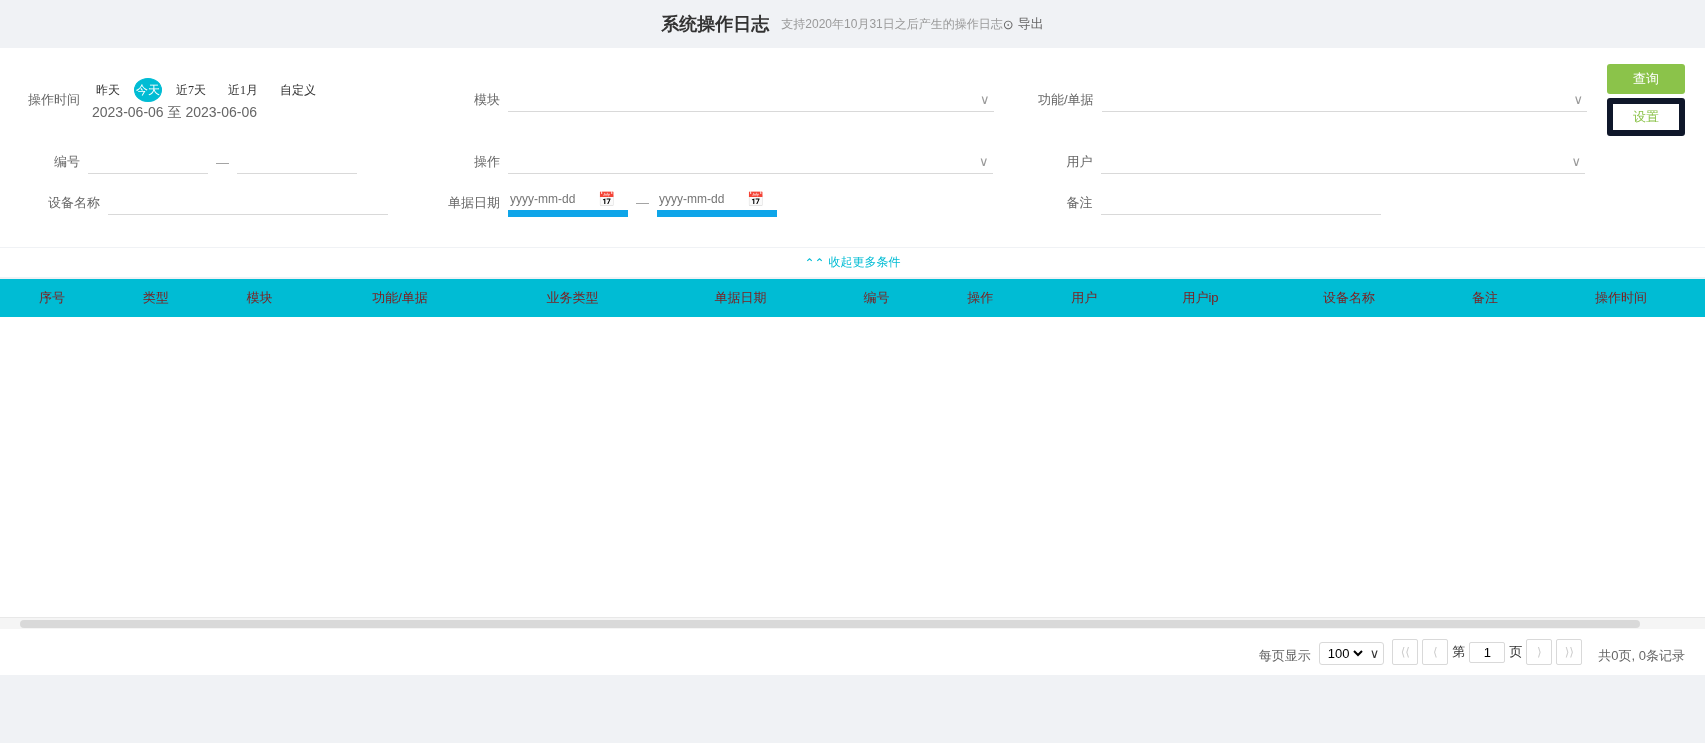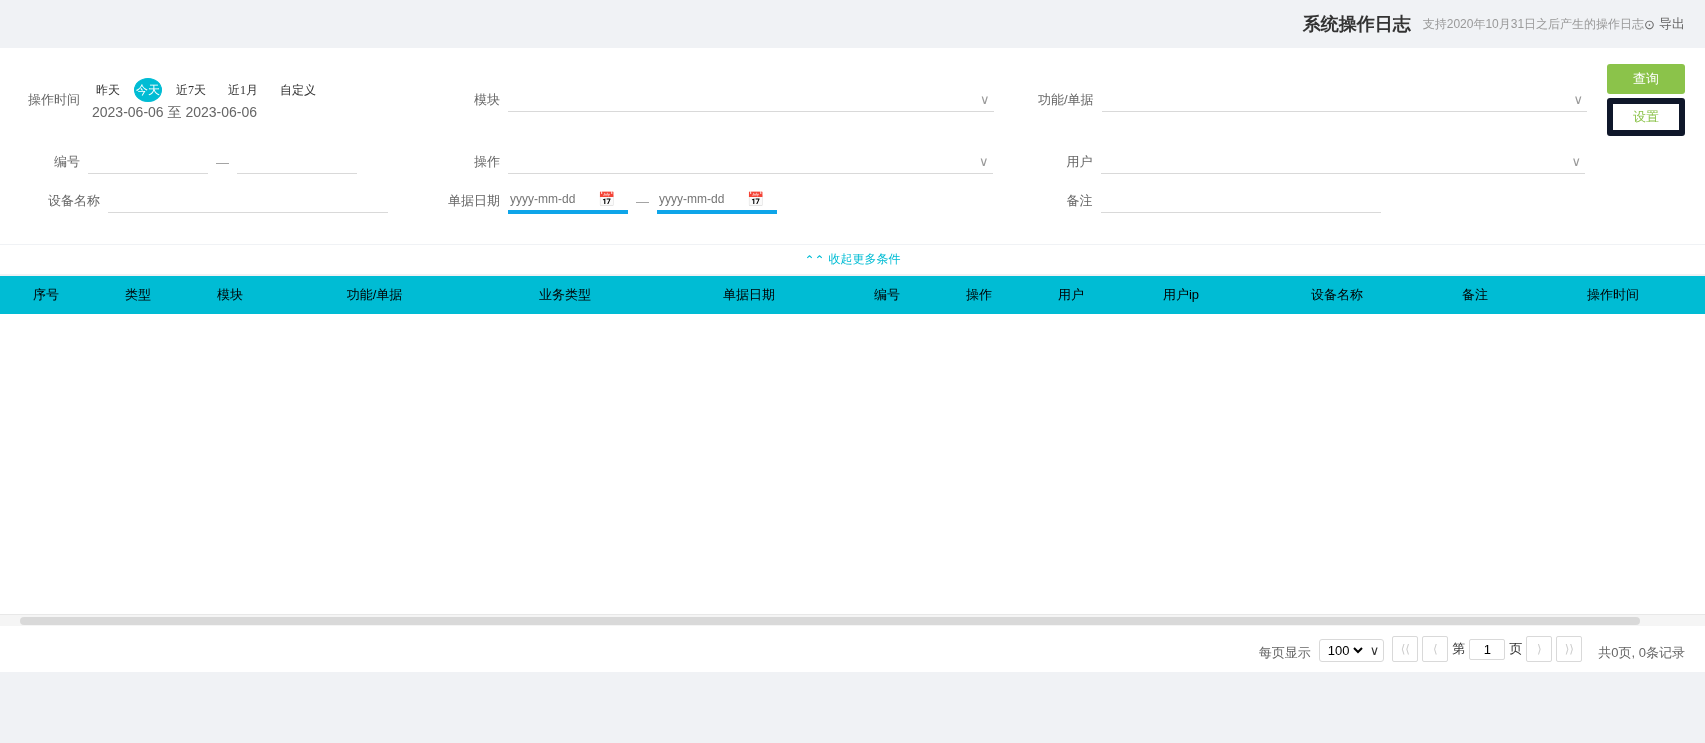--- a/index.html
+++ b/index.html
@@ -1,21 +1,21 @@
 <!DOCTYPE html>
 <html><head>
   <meta charset="utf-8">
   <style>
     * { box-sizing: border-box; margin: 0; padding: 0; }
     body { font-family: 'Microsoft YaHei', Arial, sans-serif; font-size: 13px; background: #f0f2f5; color: #333; }
 
     .page-header {
       display: flex;
       align-items: center;
-      justify-content: flex-end;
+      justify-content: center;
       padding: 12px 20px;
       background: #f0f2f5;
     }
     .page-title-area {
       display: flex;
       align-items: center;
       gap: 12px;
     }
     .page-title {
       font-size: 18px;
@@ -155,21 +155,21 @@
     }
 
     .range-sep {
       color: #999;
       padding: 0 4px;
     }
 
     .date-input-wrapper {
       display: flex;
       align-items: center;
-      border-bottom: 4px solid #0ea5e9;
+      border-bottom: 7px solid #0ea5e9;
       min-width: 120px;
     }
     .date-input-wrapper input {
       border: none;
       outline: none;
       background: transparent;
       font-size: 12px;
       color: #bbb;
       padding: 4px 2px;
       width: 90px;
@@ -230,22 +230,22 @@
     table {
       width: 100%;
       border-collapse: collapse;
     }
 
     thead tr {
       background: #00bcd4;
     }
 
     thead th {
-      color: #000000;
-      padding: 10px 0;
+      color: #7f1d1d;
+      padding: 10px 8px;
       text-align: center;
       font-weight: normal;
       font-size: 13px;
       white-space: nowrap;
     }
 
     .empty-area {
       height: 300px;
       background: #fff;
     }

